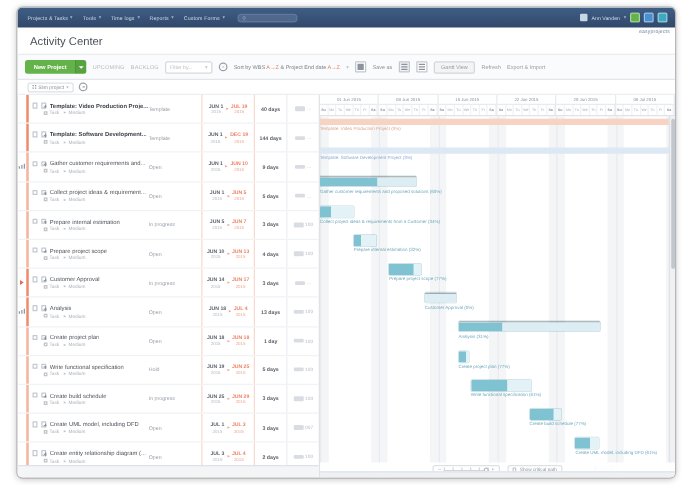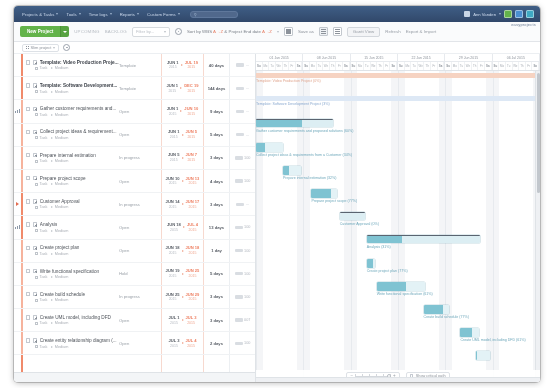--- a/index.html
+++ b/index.html
@@ -497,20 +497,23 @@
       <span class="nav-avatar"></span>
       <span class="nav-user">Ann Vanden</span>
       <span class="nav-caret"></span>
       <span class="nav-sq sq-green"></span>
       <span class="nav-sq sq-blue"></span>
       <span class="nav-sq sq-teal"></span>
     </div>
     <div id="brand">easyprojects</div>
   </div>
 
+  <div id="titlebar">
+    <div id="page-title">Activity Center</div>
+  </div>
 
   <div id="toolbar">
     <div id="new-project-group">
       <div id="new-project-button">New Project</div>
       <div id="new-project-caret">
         <i></i>
       </div>
     </div>
     <span class="tool-link">UPCOMING</span>
     <span class="tool-link">BACKLOG</span>

